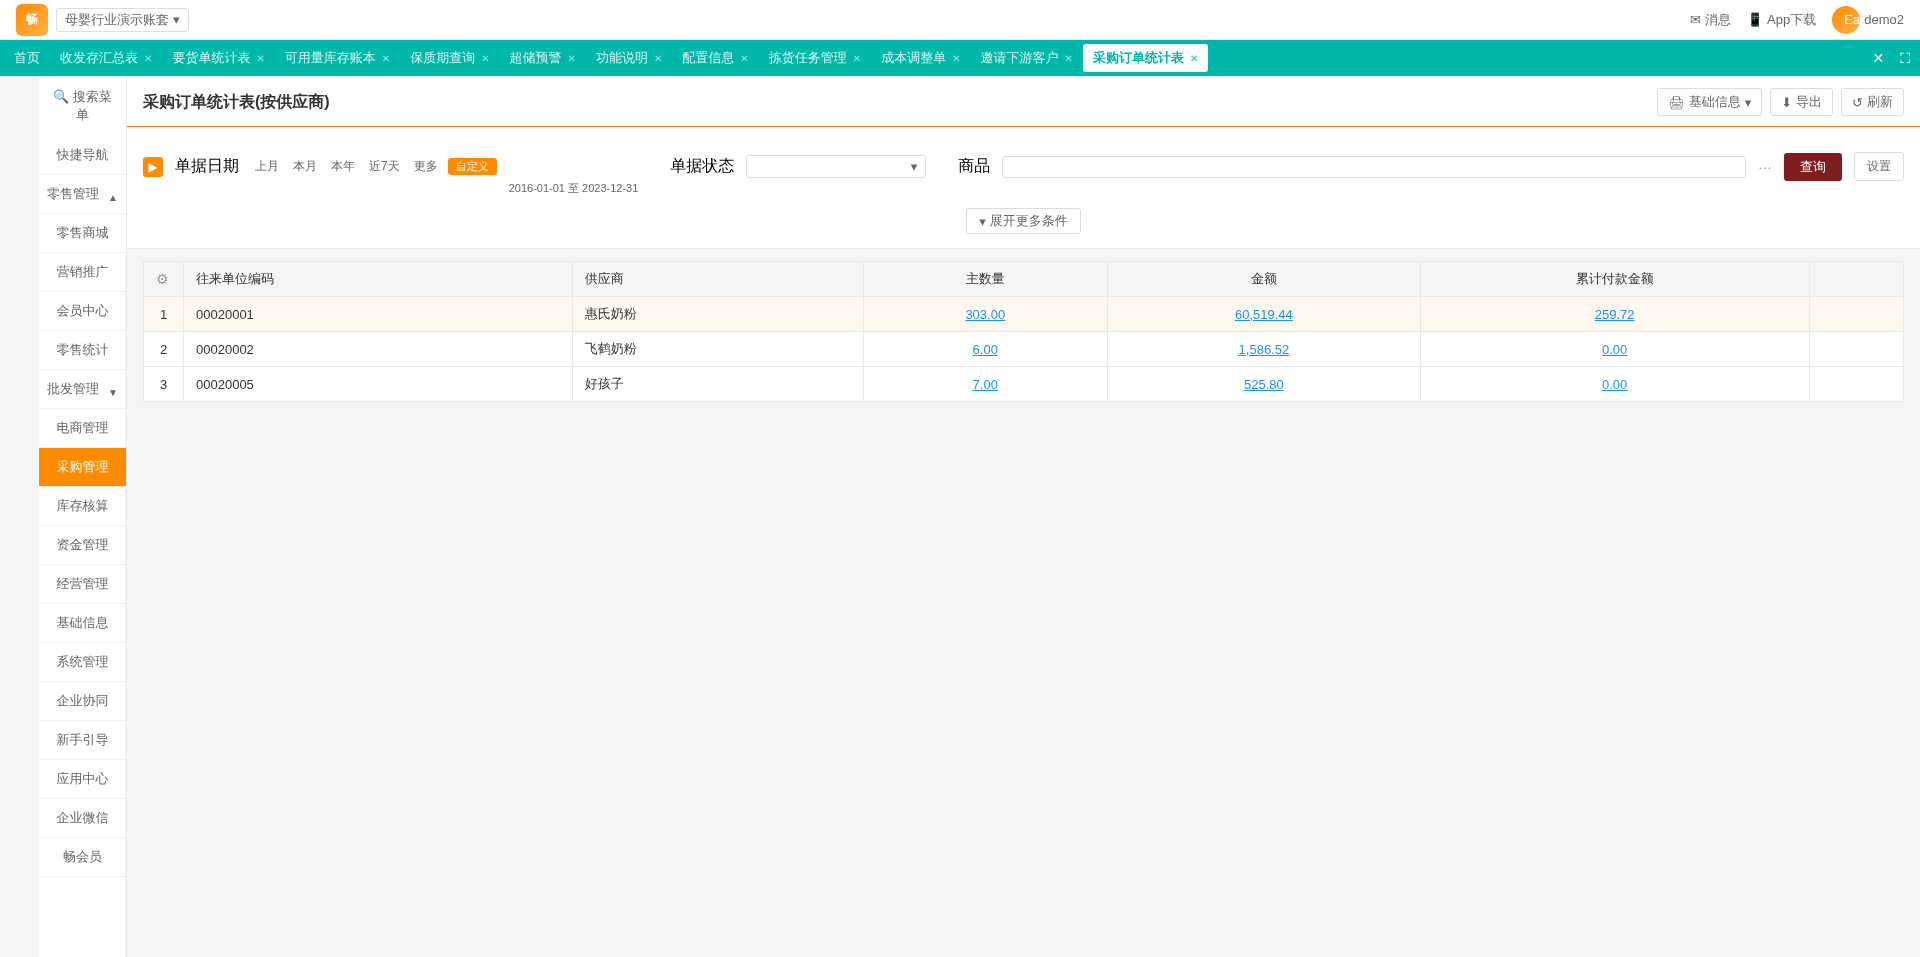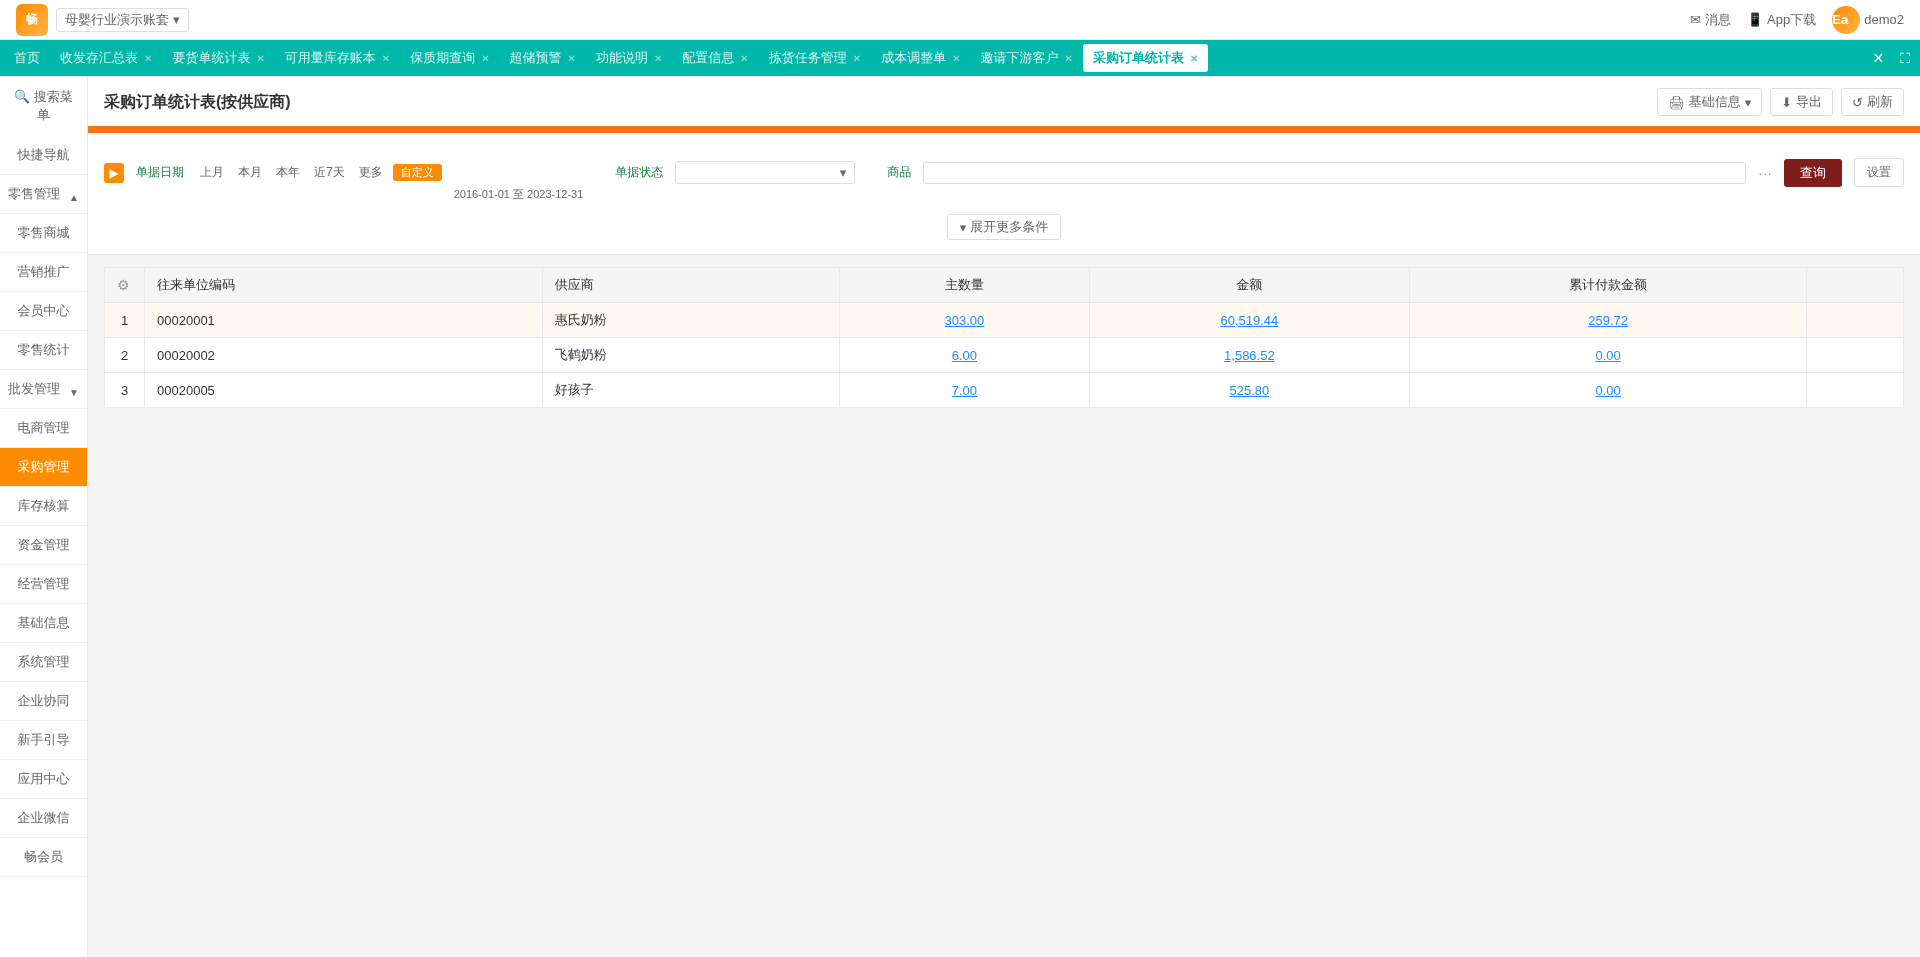--- a/index.html
+++ b/index.html
@@ -15,21 +15,21 @@
       padding: 0 16px;
       border-bottom: 1px solid #e8e8e8;
       flex-shrink: 0;
     }
     .top-bar-left { display: flex; align-items: center; gap: 8px; }
     .logo-area { display: flex; align-items: center; gap: 6px; }
     .logo-icon { width: 32px; height: 32px; background: linear-gradient(135deg, #ff8c00, #ffb347); border-radius: 6px; display: flex; align-items: center; justify-content: center; color: white; font-weight: bold; font-size: 12px; }
     .breadcrumb-selector { display: flex; align-items: center; gap: 4px; color: #666; font-size: 12px; border: 1px solid #ddd; padding: 2px 8px; border-radius: 3px; cursor: pointer; }
     .top-bar-right { display: flex; align-items: center; gap: 16px; }
     .top-right-item { display: flex; align-items: center; gap: 4px; color: #666; font-size: 12px; cursor: pointer; }
-    .avatar { width: 28px; height: 28px; border-radius: 50%; background: linear-gradient(135deg, #ff8c00, #ffb347); display: flex; align-items: center; justify-content: flex-start; color: white; font-size: 11px; font-weight: bold; }
+    .avatar { width: 28px; height: 28px; border-radius: 50%; background: linear-gradient(135deg, #ff8c00, #ffb347); display: flex; align-items: center; justify-content: flex-end; color: white; font-size: 11px; font-weight: normal; }
 
     
     .tab-bar {
       background: #00b8a9;
       height: 36px;
       display: flex;
       align-items: center;
       padding: 0 4px;
       flex-shrink: 0;
       overflow: hidden;
@@ -51,21 +51,21 @@
       background: #fff;
       color: #00b8a9;
       font-weight: bold;
     }
     .tab-item .tab-close { color: inherit; font-size: 10px; opacity: 0.7; }
     .tab-item.active .tab-close { color: #00b8a9; }
     .tab-bar-actions { margin-left: auto; display: flex; align-items: center; gap: 4px; }
     .tab-bar-btn { color: white; cursor: pointer; font-size: 14px; padding: 2px 6px; }
 
     
-    .main-layout { display: flex; flex: 1; overflow: hidden; }
+    .main-layout { display: flex; flex: 1; overflow: hidden; padding-left: 39px; }
 
     
     .sidebar {
       width: 88px;
       background: #fff;
       border-right: 1px solid #e8e8e8;
       display: flex;
       flex-direction: column;
       flex-shrink: 0;
       overflow-y: auto;
@@ -94,21 +94,21 @@
       display: flex;
       flex-direction: column;
       overflow: hidden;
       background: #f5f5f5;
     }
 
     
     .page-header {
       background: #fff;
       padding: 12px 16px 0 16px;
-      border-bottom: 7px solid #f97316;
+      border-bottom: 1px solid #f97316;
       flex-shrink: 0;
     }
     .page-title-row {
       display: flex;
       align-items: center;
       justify-content: space-between;
       margin-bottom: 10px;
     }
     .page-title { font-size: 16px; font-weight: bold; color: #333; }
     .page-actions { display: flex; align-items: center; gap: 8px; }
@@ -168,21 +168,21 @@
       color: white;
       border: none;
       border-radius: 3px;
       cursor: pointer;
       font-size: 12px;
       display: flex;
       align-items: center;
       justify-content: center;
       flex-shrink: 0;
     }
-    .filter-label { color: #15803d; font-size: 12px; flex-shrink: 0; }
+    .filter-label { color: #000000; font-size: 16px; flex-shrink: 0; }
     .filter-date-shortcuts { display: flex; gap: 6px; align-items: center; }
     .date-shortcut {
       color: #666;
       font-size: 12px;
       cursor: pointer;
       padding: 1px 4px;
     }
     .date-range-tag {
       background: #ff8c00;
       color: white;

